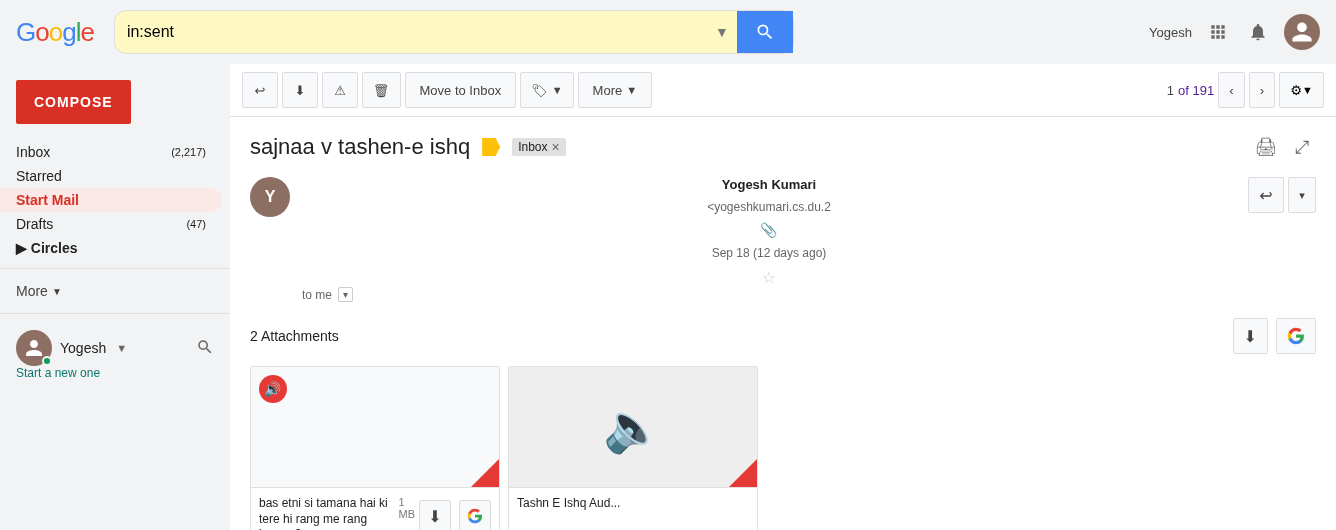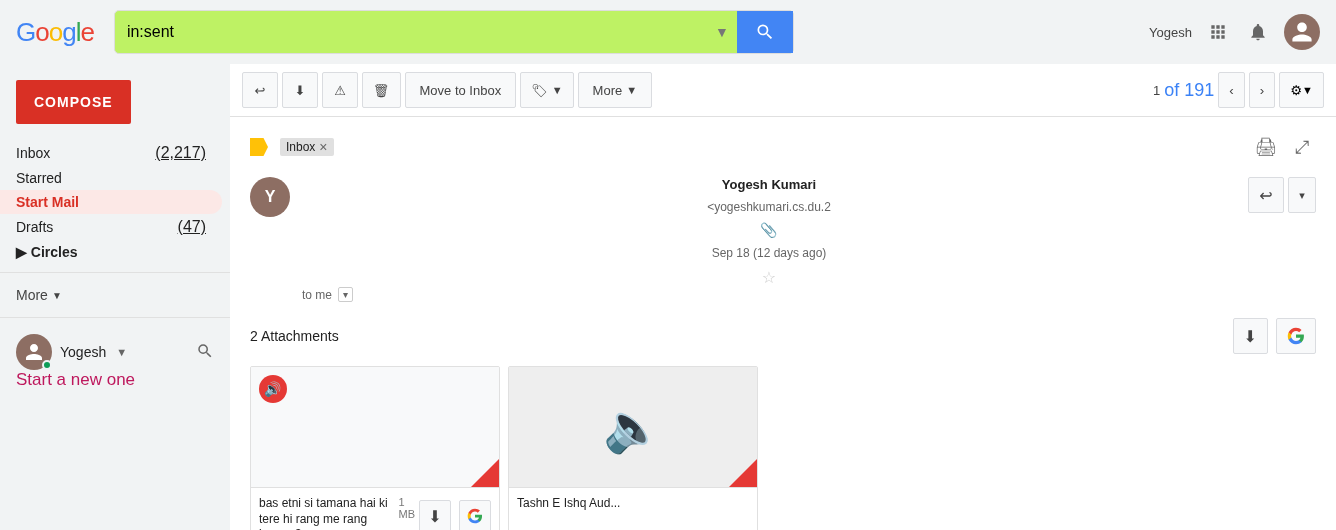--- a/index.html
+++ b/index.html
@@ -13,22 +13,22 @@
     #logo { display: flex; align-items: center; margin-right: 8px; }
     .logo-text { font-size: 26px; font-weight: 400; letter-spacing: -1px; }
     .logo-g { color: #4285F4; }
     .logo-o1 { color: #EA4335; }
     .logo-o2 { color: #FBBC05; }
     .logo-g2 { color: #4285F4; }
     .logo-l { color: #34A853; }
     .logo-e { color: #EA4335; }
 
     #search-bar {
-      display: flex; flex: 1; max-width: 680px; background: #bef264;
-      border: 1px solid #ddd; border-radius: 5px; align-items: center;
+      display: flex; flex: 1; max-width: 680px; background: #fef9c3;
+      border: 1px solid #ddd; border-radius: 12px; align-items: center;
     }
     #search-input {
       border: none; outline: none; font-size: 16px; padding: 8px 12px;
       flex: 1; background: transparent;
     }
     #search-dropdown-btn {
       padding: 6px 8px; cursor: pointer; color: #777; border: none; background: transparent;
       font-size: 14px;
     }
     #search-btn {
@@ -55,21 +55,21 @@
       background: #D93025; color: white; font-size: 14px; font-weight: 700;
       letter-spacing: 1px; border: none; cursor: pointer; border-radius: 2px;
       text-align: left; text-transform: uppercase;
     }
     .sidebar-item {
       display: flex; align-items: center; padding: 4px 16px 4px 16px;
       cursor: pointer; border-radius: 0 20px 20px 0; margin-right: 8px;
     }
     .sidebar-item.active { background: #fce8e6; font-weight: bold; }
     .sidebar-item span { font-size: 14px; }
-    .sidebar-item .count { margin-left: auto; font-size: 16px; text-decoration: underline; }
+    .sidebar-item .count { margin-left: auto; font-size: 11px; }
 
     #sidebar-divider { border: none; border-top: 1px solid #e0e0e0; margin: 8px 0; }
 
     #sidebar-more { padding: 6px 16px; display: flex; align-items: center; cursor: pointer; font-size: 14px; color: #444; }
     #sidebar-more span.arrow { font-size: 10px; margin-left: 4px; }
 
     
     #sidebar-chat { padding: 8px 16px; }
     #chat-user { display: flex; align-items: center; gap: 8px; cursor: pointer; }
     #chat-avatar { width: 36px; height: 36px; border-radius: 50%; background: #8d6e63; display: flex; align-items: center; justify-content: center; position: relative; }
@@ -311,50 +311,51 @@
           <div id="online-dot"></div>
         </div>
         <span id="chat-user-name">Yogesh</span>
         <span id="chat-dropdown" style="font-size:11px;color:#666;margin-left:2px;">▼</span>
         <span id="chat-search" style="margin-left:auto;color:#666;">
           <svg xmlns="http://www.w3.org/2000/svg" viewBox="0 0 24 24" width="18" height="18" fill="#666">
               <path d="M15.5 14h-.79l-.28-.27A6.47 6.47 0 0 0 16 9.5 6.5 6.5 0 1 0 9.5 16c1.61 0 3.09-.59 4.23-1.57l.27.28v.79l5 4.99L20.49 19l-4.99-5zm-6 0C7.01 14 5 11.99 5 9.5S7.01 5 9.5 5 14 7.01 14 9.5 11.99 14 9.5 14z"></path>
             </svg>
         </span>
       </div>
-      <div id="start-chat" style="font-size:17px;color:#be185d;cursor:pointer;">Start a new one</div>
+      <div id="start-chat" style="font-size:12px;color:#0f766e;cursor:pointer;">Start a new one</div>
     </div>
   </div>
 
   <div id="content">
 
     <div id="toolbar">
       <button class="toolbar-btn">↩</button>
       <button class="toolbar-btn">⬇</button>
       <button class="toolbar-btn">⚠</button>
       <button class="toolbar-btn">🗑</button>
       <button class="toolbar-btn wide">Move to Inbox</button>
       <button class="toolbar-btn">🏷 <span class="arr">▼</span></button>
       <button class="toolbar-btn wide">
         <span>More</span>
         <span class="arr">▼</span>
       </button>
 
       <div id="pagination">
         <span style="font-size:13px;color:#444;">1</span>
-        <span style="font-size:18px;color:#3b82f6;">of 191</span>
+        <span style="font-size:13px;color:#4c1d95;">of 191</span>
         <button class="nav-btn">‹</button>
         <button class="nav-btn">›</button>
         <button class="settings-btn">⚙ <span style="font-size:11px;">▼</span></button>
       </div>
     </div>
 
     <div id="email-view">
 
       <div id="email-subject-row">
+        <span id="email-subject">sajnaa v tashen-e ishq</span>
         <span id="folder-tag"></span>
         <div id="inbox-badge">
           <span>Inbox</span>
           <span id="inbox-badge-x">×</span>
         </div>
         <div id="email-actions-right">
           <span class="email-action-icon">🖨</span>
           <span class="email-action-icon">⤢</span>
         </div>
       </div>

